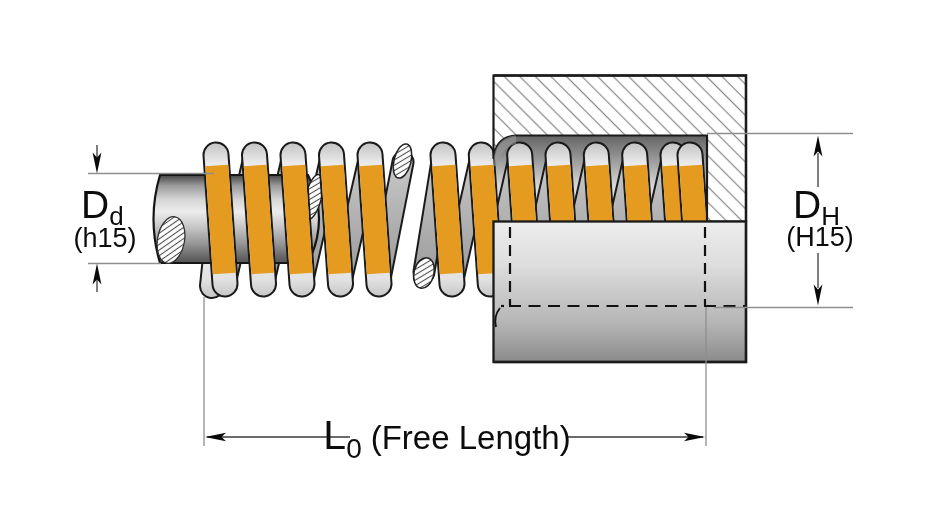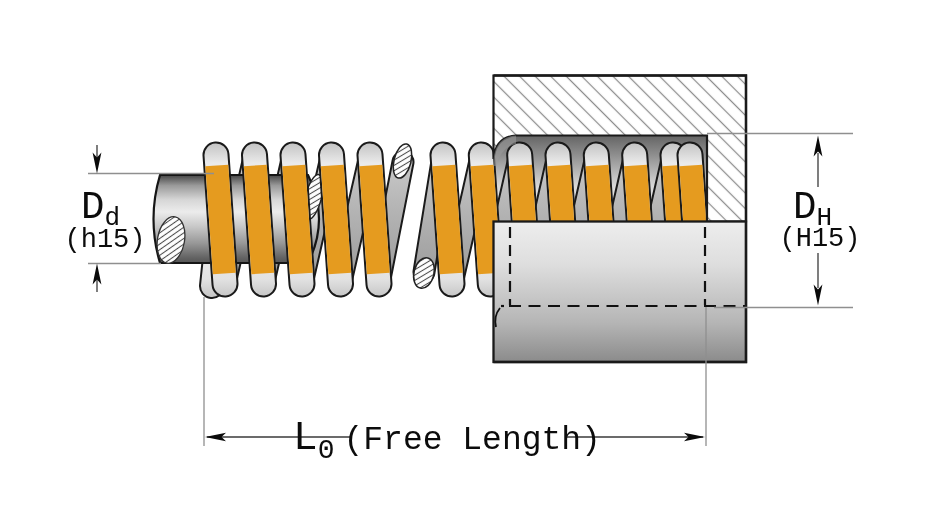--- a/index.html
+++ b/index.html
@@ -1,17 +1,17 @@
 <!DOCTYPE html>
 <html><head>
 <meta charset="utf-8">
 <style>
   html,body{margin:0;padding:0;background:#fff;}
   .stage{position:relative;width:872px;height:515px;background:#fff;overflow:hidden;
-         font-family:Liberation Mono, monospace;}
+         font-family:Liberation Sans, sans-serif;}
   svg{display:block;}
   text{fill:#0c0c0c;}
 </style>
 </head>
 <body>
 
 <div class="stage">
 <svg id="drawing" width="950" height="515" viewBox="0 0 950 515">
   <defs>
     <linearGradient id="gradRod" x1="0" y1="175" x2="0" y2="263" gradientUnits="userSpaceOnUse">

